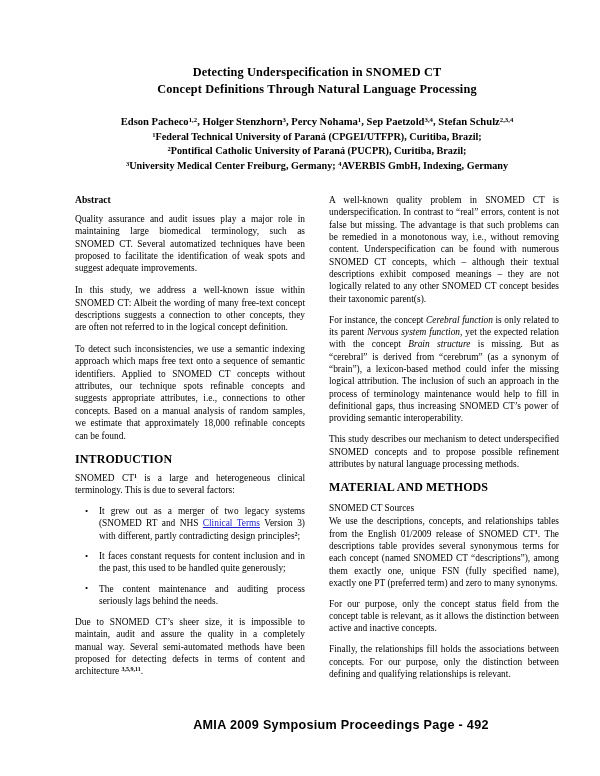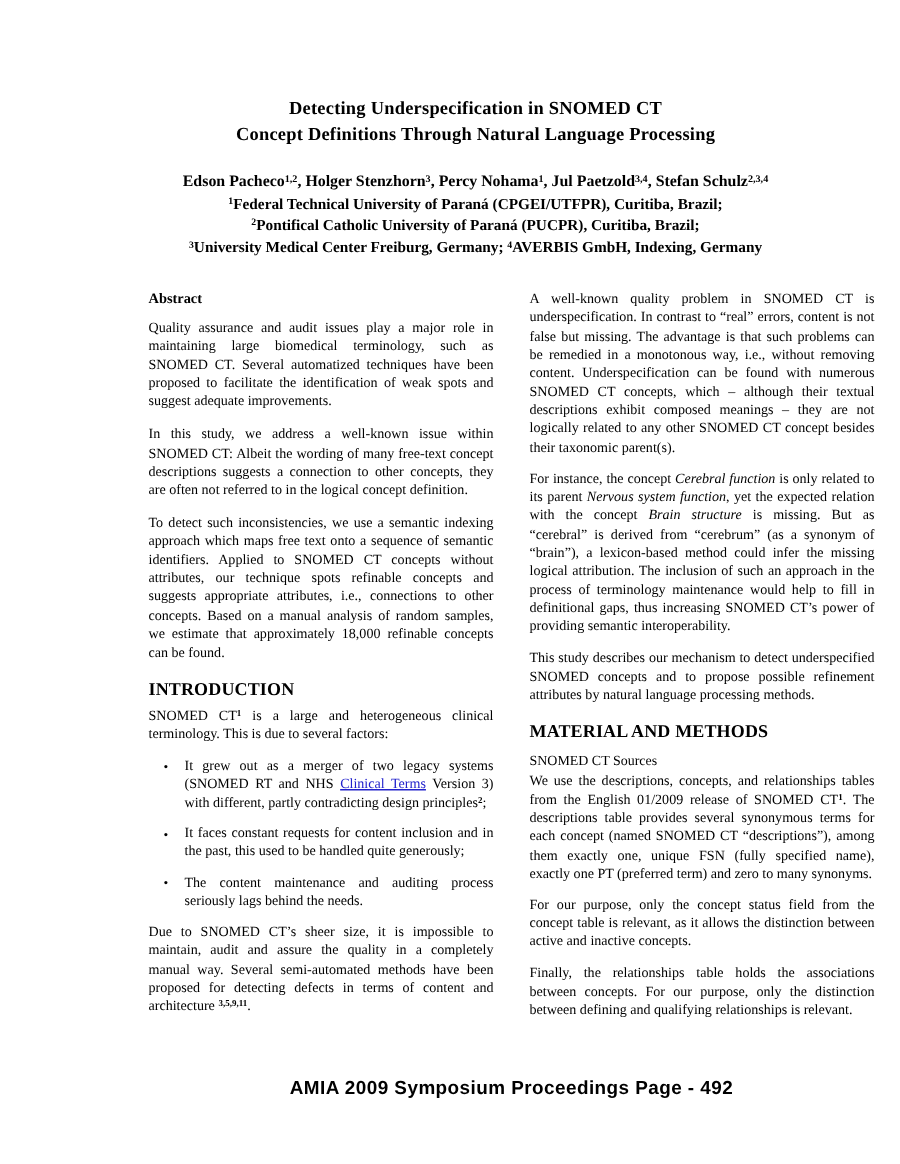--- a/index.html
+++ b/index.html
@@ -57,21 +57,20 @@
     vertical-align: 0.42em;
     line-height: 0;
     font-weight: bold;
   }
   .columns {
     position: absolute;
     left: 58px;
     top: 194px;
     width: 484px;
     height: 510px;
-    margin-left: 24px;
   }
   .col {
     position: absolute;
     top: 0;
     width: 230px;
   }
   .col-left { left: 0; }
   .col-right { left: 254px; }
 
   .sec-head {
@@ -146,21 +145,21 @@
 <body>
 
 <div class="page">
 
   <div class="title-block">
     <div class="title-line">Detecting Underspecification in SNOMED CT</div>
     <div class="title-line">Concept Definitions Through Natural Language Processing</div>
   </div>
 
   <div class="authors-block">
-    <div class="author-line"><span>Edson Pacheco</span><sup>1,2</sup><span>, Holger Stenzhorn</span><sup>3</sup><span>, Percy Nohama</span><sup>1</sup><span>, Jul Paetzold</span><sup>3,4</sup><span>, Stefan Schulz</span><sup>2,3,4</sup></div>
+    <div class="author-line"><span>Edson Pacheco</span><sup>1,2</sup><span>, Holger Stenzhorn</span><sup>3</sup><span>, Percy Nohama</span><sup>1</sup><span>, Sep Paetzold</span><sup>3,4</sup><span>, Stefan Schulz</span><sup>2,3,4</sup></div>
     <div class="affil-line"><sup>1</sup><span>Federal Technical University of Paraná (CPGEI/UTFPR), Curitiba, Brazil;</span></div>
     <div class="affil-line"><sup>2</sup><span>Pontifical Catholic University of Paraná (PUCPR), Curitiba, Brazil;</span></div>
     <div class="affil-line"><sup>3</sup><span>University Medical Center Freiburg, Germany; </span><sup>4</sup><span>AVERBIS GmbH, Indexing, Germany</span></div>
   </div>
 
   <div class="columns">
 
     <div class="col col-left">
       <div class="sec-head">Abstract</div>
       <p class="body ital">Quality assurance and audit issues play a major role in maintaining large biomedical terminology, such as SNOMED CT. Several automatized techniques have been proposed to facilitate the identification of weak spots and suggest adequate improvements.</p>
@@ -185,21 +184,21 @@
       <p class="body"><span>For instance, the concept </span><i>Cerebral function</i><span> is only related to its parent </span><i>Nervous system function</i><span>, yet the expected relation with the concept </span><i>Brain structure</i><span> is missing. But as “cerebral” is derived from “cerebrum” (as a synonym of “brain”), a lexicon-based method could infer the missing logical attribution. The inclusion of such an approach in the process of terminology maintenance would help to fill in definitional gaps, thus increasing SNOMED CT’s power of providing semantic interoperability.</span></p>
 
       <p class="body">This study describes our mechanism to detect underspecified SNOMED concepts and to propose possible refinement attributes by natural language processing methods.</p>
 
       <div class="sec-head-caps">MATERIAL AND METHODS</div>
 
       <div class="sub-head-italic">SNOMED CT Sources</div>
       <p class="body"><span>We use the descriptions, concepts, and relationships tables from the English 01/2009 release of SNOMED CT</span><sup>1</sup><span>. The descriptions table provides several synonymous terms for each concept (named SNOMED CT “descriptions”), among them exactly one, unique FSN (fully specified name), exactly one PT (preferred term) and zero to many synonyms.</span></p>
 
       <p class="body">For our purpose, only the concept status field from the concept table is relevant, as it allows the distinction between active and inactive concepts.</p>
-      <p class="body tight">Finally, the relationships table holds the associations between concepts. For our purpose, only the distinction between defining and qualifying relationships is relevant.</p>
+      <p class="body tight">Finally, the relationships fill holds the associations between concepts. For our purpose, only the distinction between defining and qualifying relationships is relevant.</p>
 
     </div>
 
   </div>
 
   <div class="footer">AMIA 2009 Symposium Proceedings Page - 492</div>
 
 </div>
 
 </body></html>

